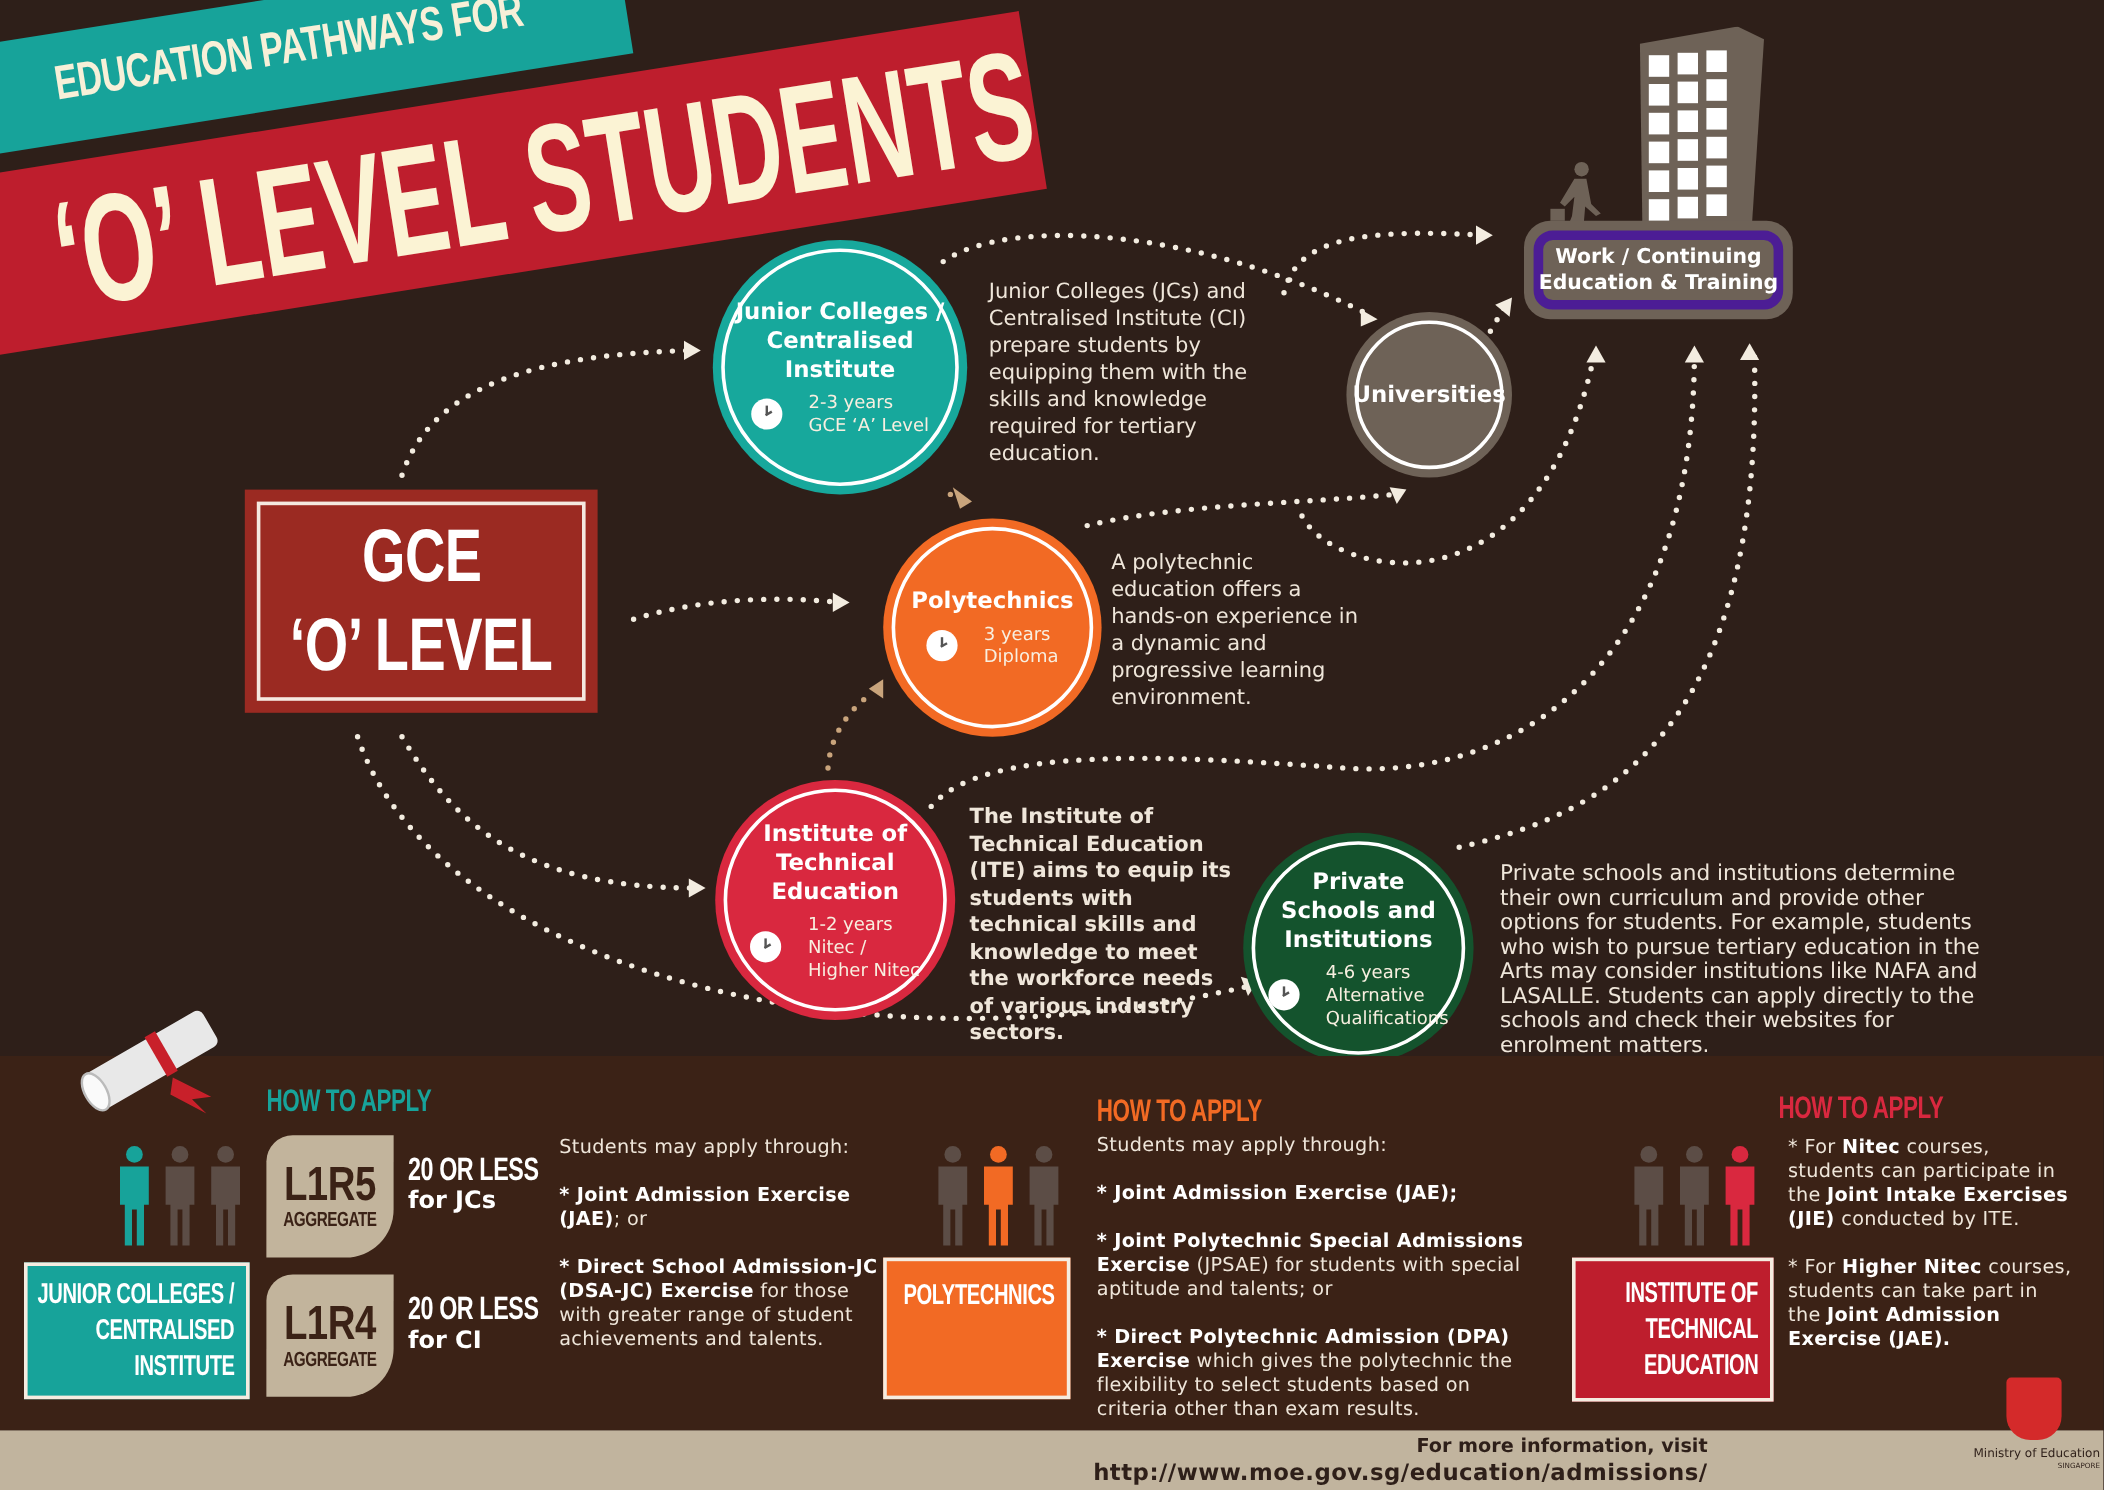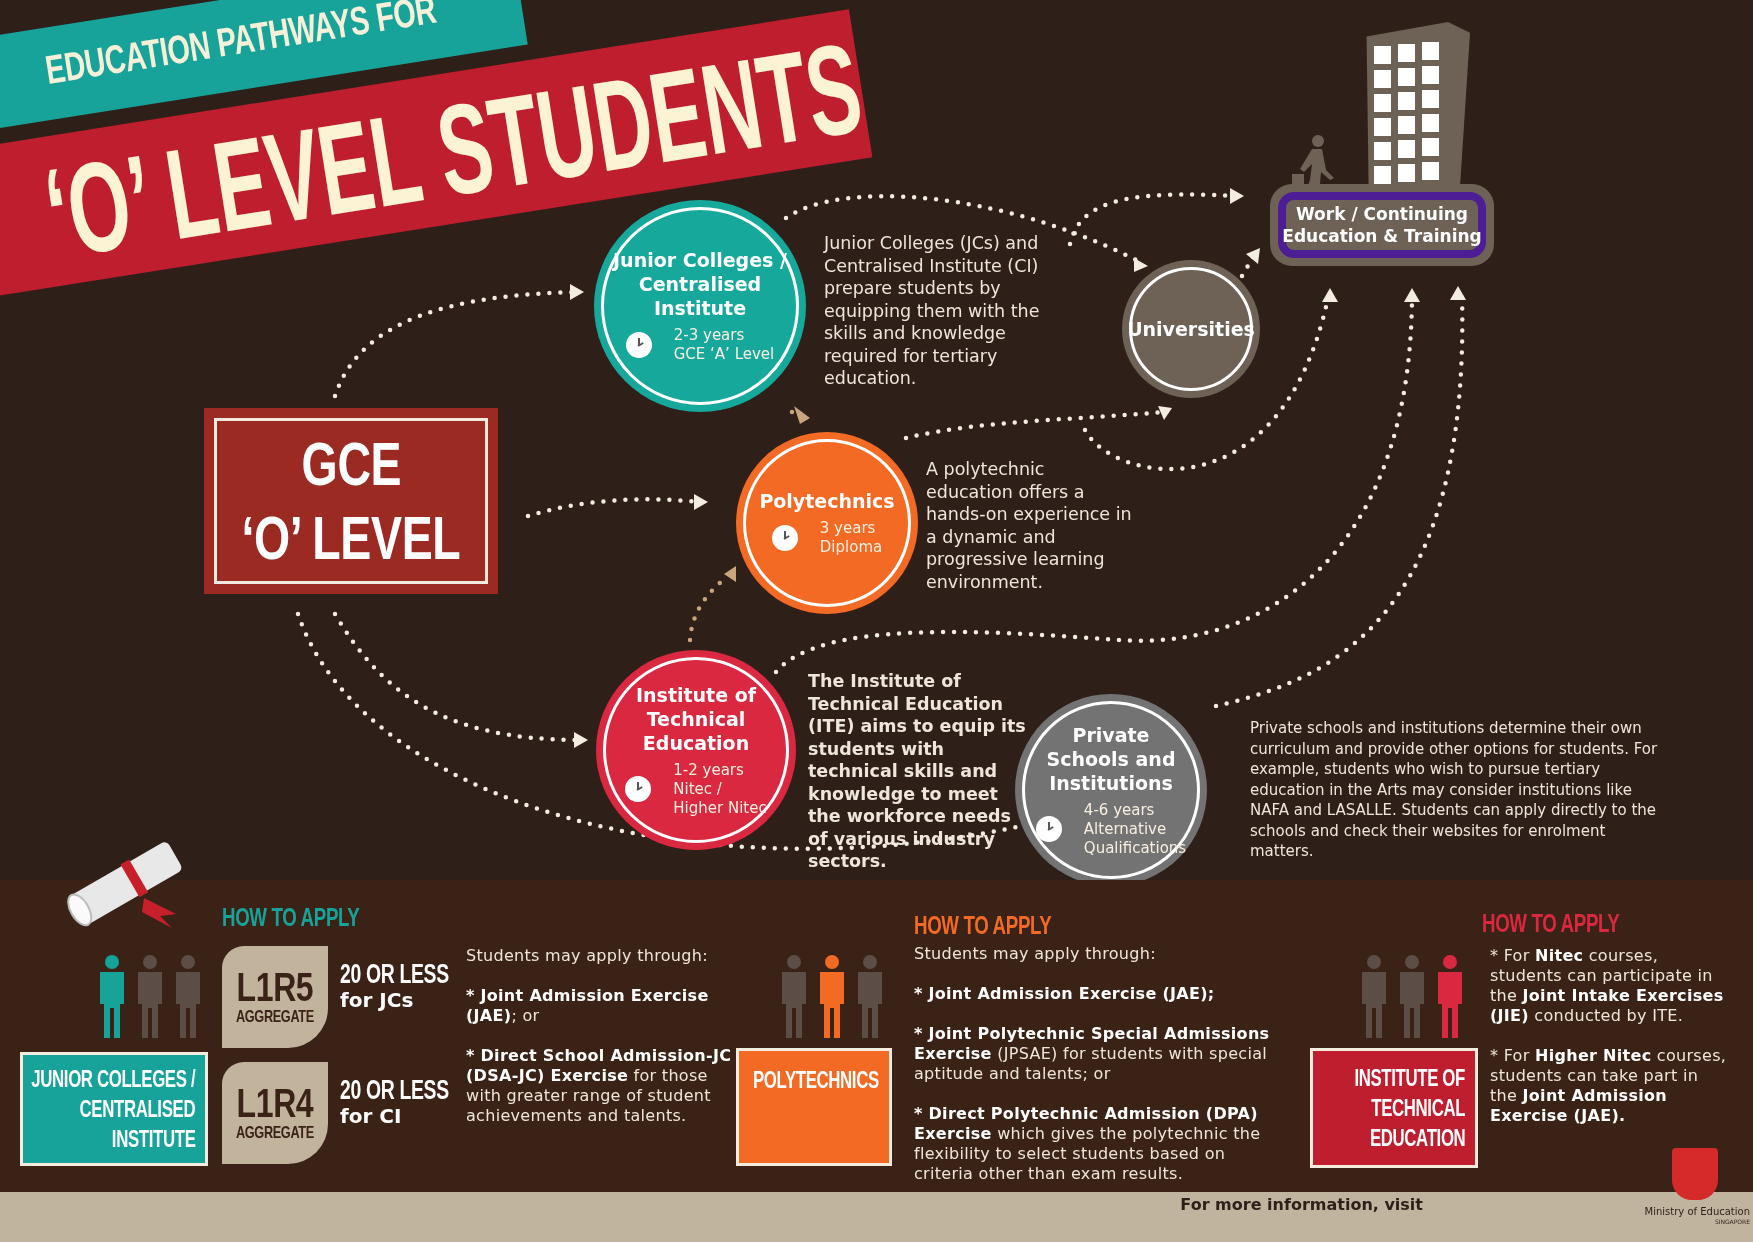--- a/index.html
+++ b/index.html
@@ -25,29 +25,29 @@
   .circle .name { font-weight: bold; color: #fff; font-size: 19px; line-height: 24px; position: relative; }
   .circle .meta { display: flex; align-items: center; gap: 22px; margin-top: 6px; position: relative; text-align: left; }
   .circle .meta .txt { font-size: 15px; line-height: 19px; color: #f8efe0; }
   .clock { width: 26px; height: 26px; border-radius: 50%; background: #fff; position: relative; flex: none; }
   .clock::before { content: ""; position: absolute; left: 12px; top: 6px; width: 2px; height: 8px; background: #555; }
   .clock::after { content: ""; position: absolute; left: 12px; top: 13px; width: 6px; height: 2px; background: #555; transform: rotate(-30deg); transform-origin: left center; }
 
   .c-jc { left: 594px; top: 200px; width: 212px; height: 212px; background: #17a89c; }
   .c-poly { left: 736px; top: 432px; width: 182px; height: 182px; background: #f26a24; }
   .c-ite { left: 596px; top: 650px; width: 200px; height: 200px; background: #d9283f; }
-  .c-priv { left: 1015px; top: 694px; width: 192px; height: 192px; background: #737373; }
+  .c-priv { left: 1036px; top: 694px; width: 192px; height: 192px; background: #14532d; }
   .c-uni { left: 1122px; top: 260px; width: 138px; height: 138px; background: #6e6257; }
   .c-uni .name { font-size: 19px; }
 
   .desc { font-size: 17.5px; line-height: 22.5px; color: #efe6da; }
   .d-jc { left: 824px; top: 232px; width: 240px; }
   .d-poly { left: 926px; top: 458px; width: 210px; }
   .d-ite { left: 808px; top: 670px; width: 220px; font-weight: bold; }
-  .d-priv { left: 1250px; top: 718px; width: 420px; font-size: 15px; line-height: 20.5px; }
+  .d-priv { left: 1250px; top: 718px; width: 420px; font-size: 18px; line-height: 20.5px; }
 
   
   .building { left: 1360px; top: 22px; width: 110px; height: 180px; background: #6e6257; clip-path: polygon(6% 8%, 80% 0, 100% 6%, 90% 100%, 8% 100%); }
   .building-win { position: absolute; width: 17px; height: 18px; background: #fff; }
   .walker { left: 1290px; top: 134px; width: 46px; height: 70px; }
   .work-box { left: 1270px; top: 184px; width: 224px; height: 82px; background: #6e6257; border-radius: 22px; padding: 8px; }
   .work-inner { width: 100%; height: 100%; border: 8px solid #4c1d95; border-radius: 16px; display: flex; flex-direction: column; align-items: center; justify-content: center; }
   .work-inner span { font-weight: bold; color: #fff; font-size: 17px; line-height: 22px; white-space: nowrap; }
 
   svg.paths { position: absolute; left: 0; top: 0; width: 1753px; height: 1242px; pointer-events: none; }
@@ -334,18 +334,19 @@
   <span class="cond">EDUCATION</span>
 </div>
 <div class="abs apply ap-ite">
   <p><span>* For </span><b>Nitec</b><span> courses, students can participate in the </span><b>Joint Intake Exercises (JIE)</b><span> conducted by ITE.</span></p>
   <p><span>* For </span><b>Higher Nitec</b><span> courses, students can take part in the </span><b>Joint Admission Exercise (JAE).</b></p>
 </div>
 
 <div class="abs footer"></div>
 <div class="abs footer-text">
   <div class="l1">For more information, visit</div>
+  <div class="l2">http://www.moe.gov.sg/education/admissions/</div>
 </div>
 <div class="abs crest"></div>
 <div class="abs moe-text">
   <div class="a">Ministry of Education</div>
   <div class="b">SINGAPORE</div>
 </div>
 
 </body></html>

